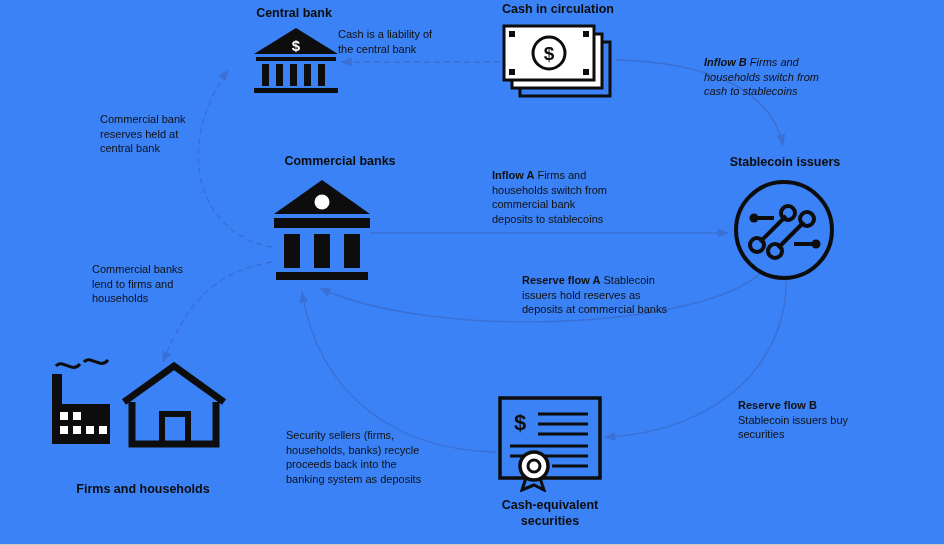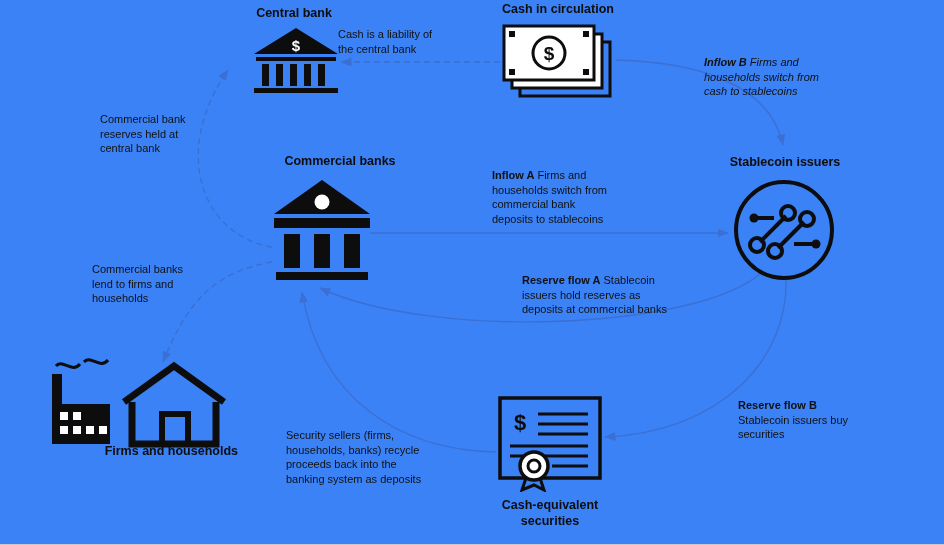--- a/index.html
+++ b/index.html
@@ -163,21 +163,21 @@
       <rect x="46" y="74" width="8" height="8" fill="#ffffff"></rect>
       <rect x="59" y="74" width="8" height="8" fill="#ffffff"></rect>
       <rect x="20" y="60" width="8" height="8" fill="#ffffff"></rect>
       <rect x="33" y="60" width="8" height="8" fill="#ffffff"></rect>
 
       <path d="M84 50 L134 14 L184 50" fill="none" stroke="#0d0d0d" stroke-width="7"></path>
       <path d="M92 50 L92 92 L176 92 L176 50" fill="none" stroke="#0d0d0d" stroke-width="7"></path>
       <rect x="122" y="62" width="26" height="30" fill="none" stroke="#0d0d0d" stroke-width="6"></rect>
     </svg>
   </div>
-  <div class="node-label" style="left:48px; top:444px; width:190px;text-align:right;">Firms and households</div>
+  <div class="node-label" style="left:48px; top:482px; width:190px;">Firms and households</div>
 
   <div class="icon-box" style="left:492px; top:392px; width:118px; height:100px;">
     <svg width="118" height="100" viewBox="0 0 118 100">
       <rect x="8" y="6" width="100" height="80" fill="none" stroke="#0d0d0d" stroke-width="3.5"></rect>
       <text x="28" y="38" font-family="Liberation Sans, sans-serif" font-size="22" font-weight="bold" fill="#0d0d0d" text-anchor="middle">$</text>
       <line x1="46" y1="22" x2="96" y2="22" stroke="#0d0d0d" stroke-width="3"></line>
       <line x1="46" y1="32" x2="96" y2="32" stroke="#0d0d0d" stroke-width="3"></line>
       <line x1="46" y1="42" x2="96" y2="42" stroke="#0d0d0d" stroke-width="3"></line>
       <line x1="18" y1="54" x2="96" y2="54" stroke="#0d0d0d" stroke-width="3"></line>
       <line x1="18" y1="64" x2="96" y2="64" stroke="#0d0d0d" stroke-width="3"></line>

